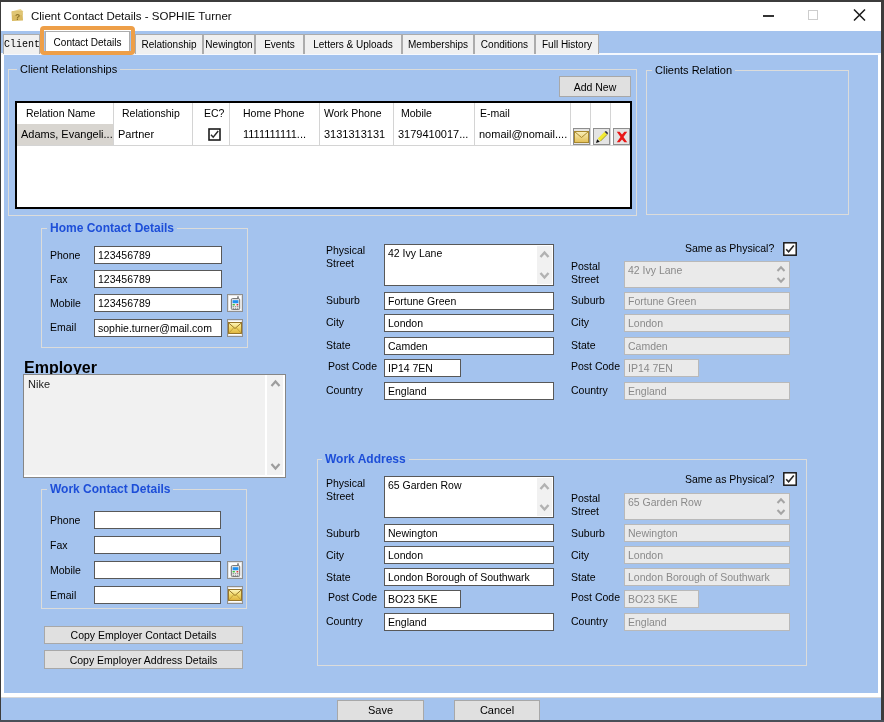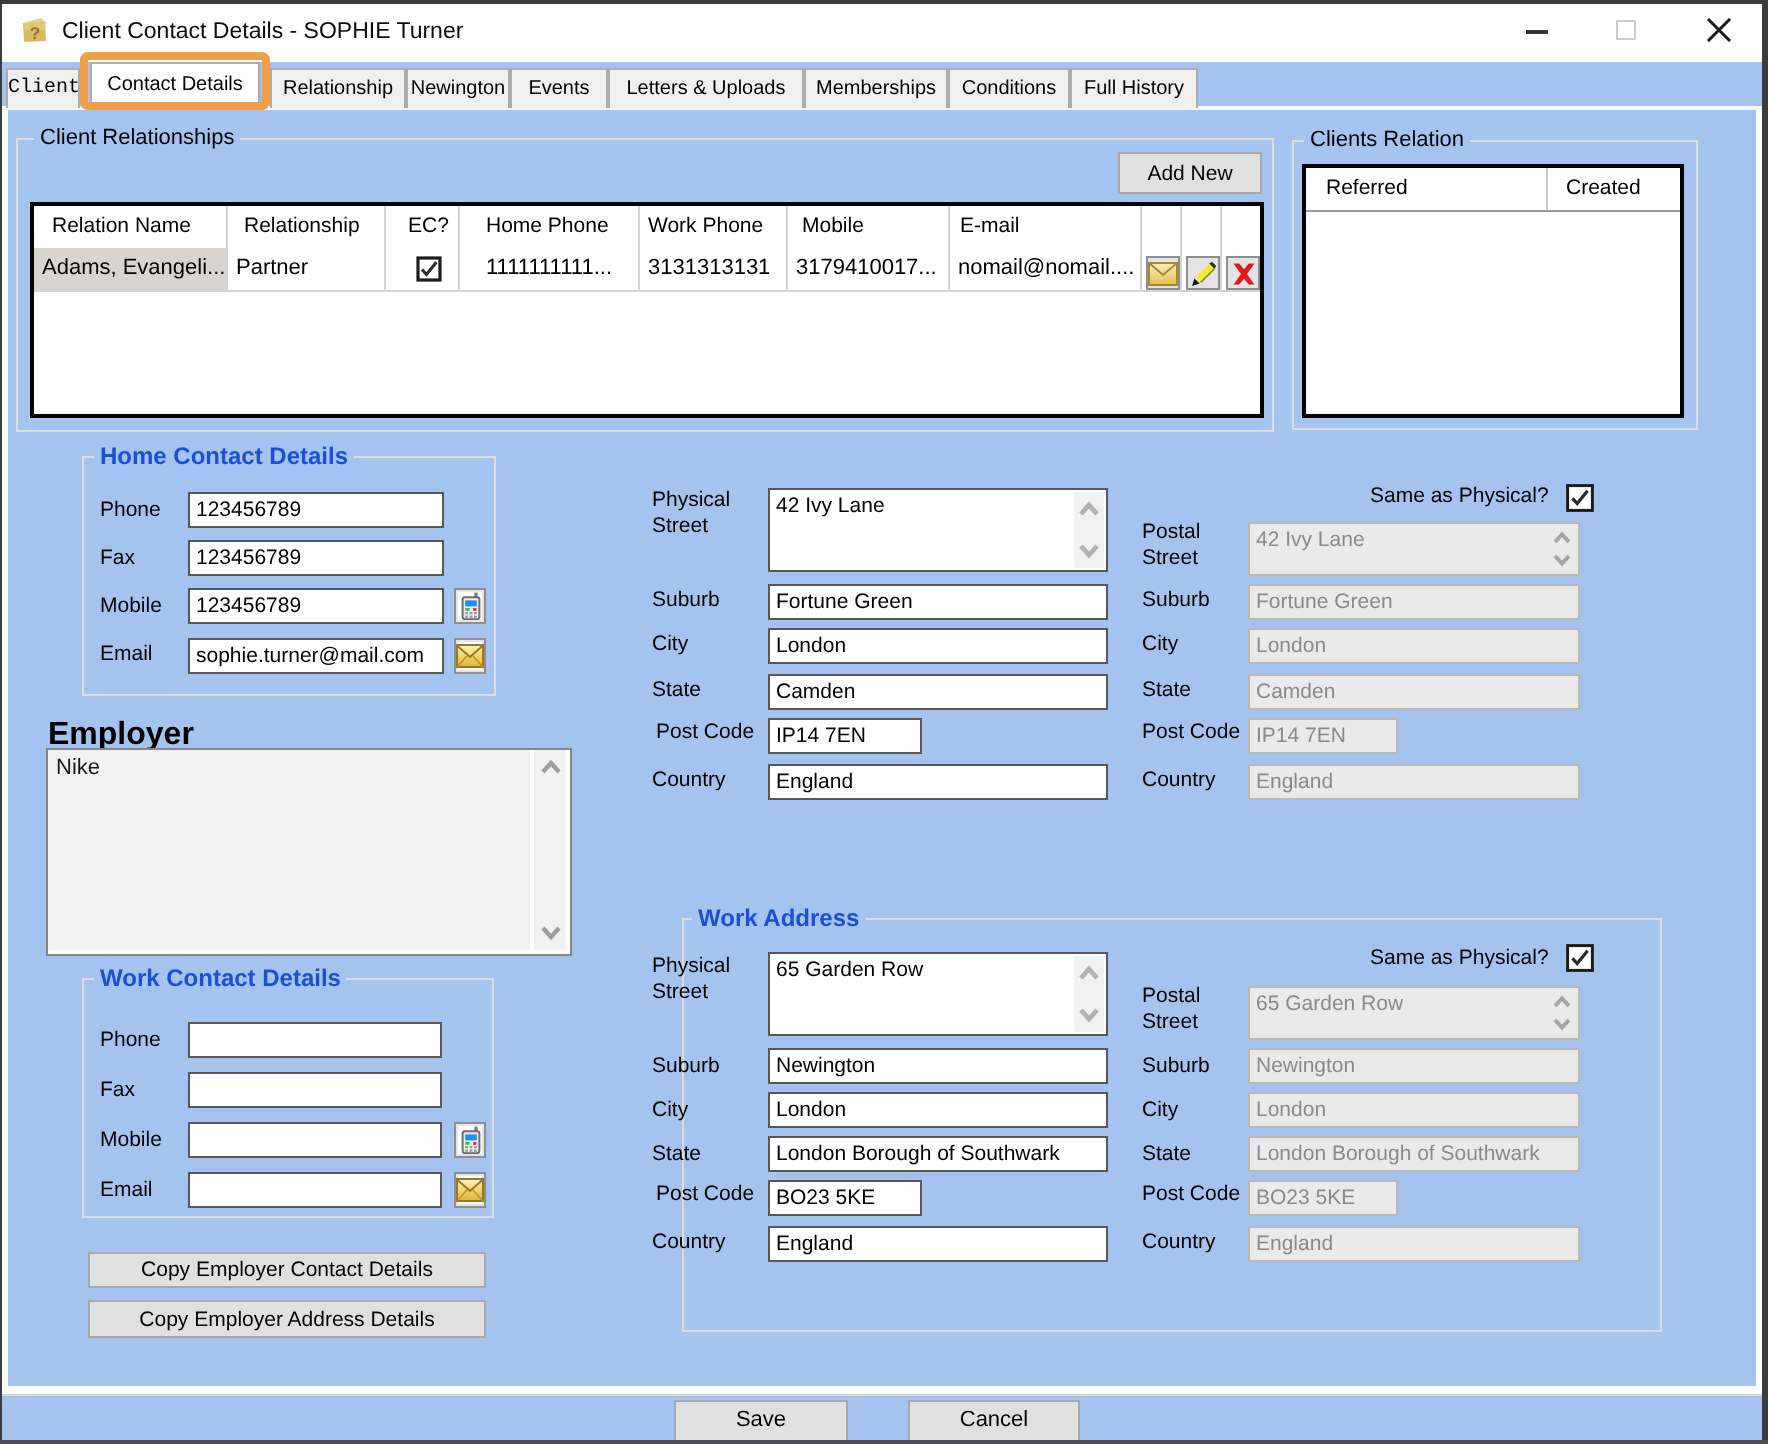--- a/index.html
+++ b/index.html
@@ -125,25 +125,20 @@
     <div class="gridbtn" style="left:596px;top:25px;">
       <svg width="12" height="12" viewBox="0 0 12 12">
         <path d="M0.8 0.8 L3.6 0.8 L6 3.6 L8.4 0.8 L11.2 0.8 L7.5 6 L11.2 11.2 L8.4 11.2 L6 8.4 L3.6 11.2 L0.8 11.2 L4.5 6 Z" fill="#e81717"></path>
       </svg>
     </div>
   </div>
 
   <div class="abs gbox" style="left:646px;top:70px;width:203px;height:145px;">
     <div class="glabel2" style="left:5px;">Clients Relation</div>
   </div>
-  <div class="abs dgv" style="left:651px;top:82px;width:191px;height:127px;">
-    <div class="hcell" style="left:0;width:121px;padding-left:10px;border-right:1px solid #c9c9c9;">Referred</div>
-    <div class="hcell" style="left:121px;width:66px;padding-left:9px;border-right:none;">Created</div>
-    <div class="hline"></div>
-  </div>
 
   <div class="abs gbox" style="left:41px;top:228px;width:207px;height:120px;">
     <div class="glabel" style="left:5px;">Home Contact Details</div>
   </div>
   <div class="abs lbl" style="left:50px;top:249px;">Phone</div>
   <div class="abs input" style="left:94px;top:246px;width:128px;height:18px;">123456789</div>
   <div class="abs lbl" style="left:50px;top:273px;">Fax</div>
   <div class="abs input" style="left:94px;top:270px;width:128px;height:18px;">123456789</div>
   <div class="abs lbl" style="left:50px;top:297px;">Mobile</div>
   <div class="abs input" style="left:94px;top:294px;width:128px;height:18px;">123456789</div>
@@ -278,21 +273,21 @@
   <div class="abs dinput" style="left:624px;top:292px;width:166px;height:18px;">Fortune Green</div>
   <div class="abs lbl" style="left:571px;top:316px;">City</div>
   <div class="abs dinput" style="left:624px;top:314px;width:166px;height:18px;">London</div>
   <div class="abs lbl" style="left:571px;top:339px;">State</div>
   <div class="abs dinput" style="left:624px;top:337px;width:166px;height:18px;">Camden</div>
   <div class="abs lbl" style="left:571px;top:360px;">Post Code</div>
   <div class="abs dinput" style="left:624px;top:359px;width:75px;height:18px;">IP14 7EN</div>
   <div class="abs lbl" style="left:571px;top:384px;">Country</div>
   <div class="abs dinput" style="left:624px;top:382px;width:166px;height:18px;">England</div>
 
-  <div class="abs gbox" style="left:317px;top:459px;width:490px;height:207px;margin-left:24px;">
+  <div class="abs gbox" style="left:317px;top:459px;width:490px;height:207px;">
     <div class="glabel" style="left:4px;">Work Address</div>
   </div>
   <div class="abs lbl" style="left:326px;top:477px;">Physical<br>Street</div>
   <div class="abs input" style="left:384px;top:476px;width:170px;height:42px;">65 Garden Row
     <div style="position:absolute;right:1px;top:1px;width:15px;height:38px;background:#f1f1f1;"></div>
     <svg style="position:absolute;right:3px;top:5px;" width="11" height="9" viewBox="0 0 11 9">
         <path d="M1.5 7 L5.5 2.5 L9.5 7" fill="none" stroke="#b2b2b2" stroke-width="2.4"></path>
       </svg>
     <svg style="position:absolute;right:3px;bottom:5px;" width="11" height="9" viewBox="0 0 11 9">
         <path d="M1.5 2 L5.5 6.5 L9.5 2" fill="none" stroke="#b2b2b2" stroke-width="2.4"></path>

